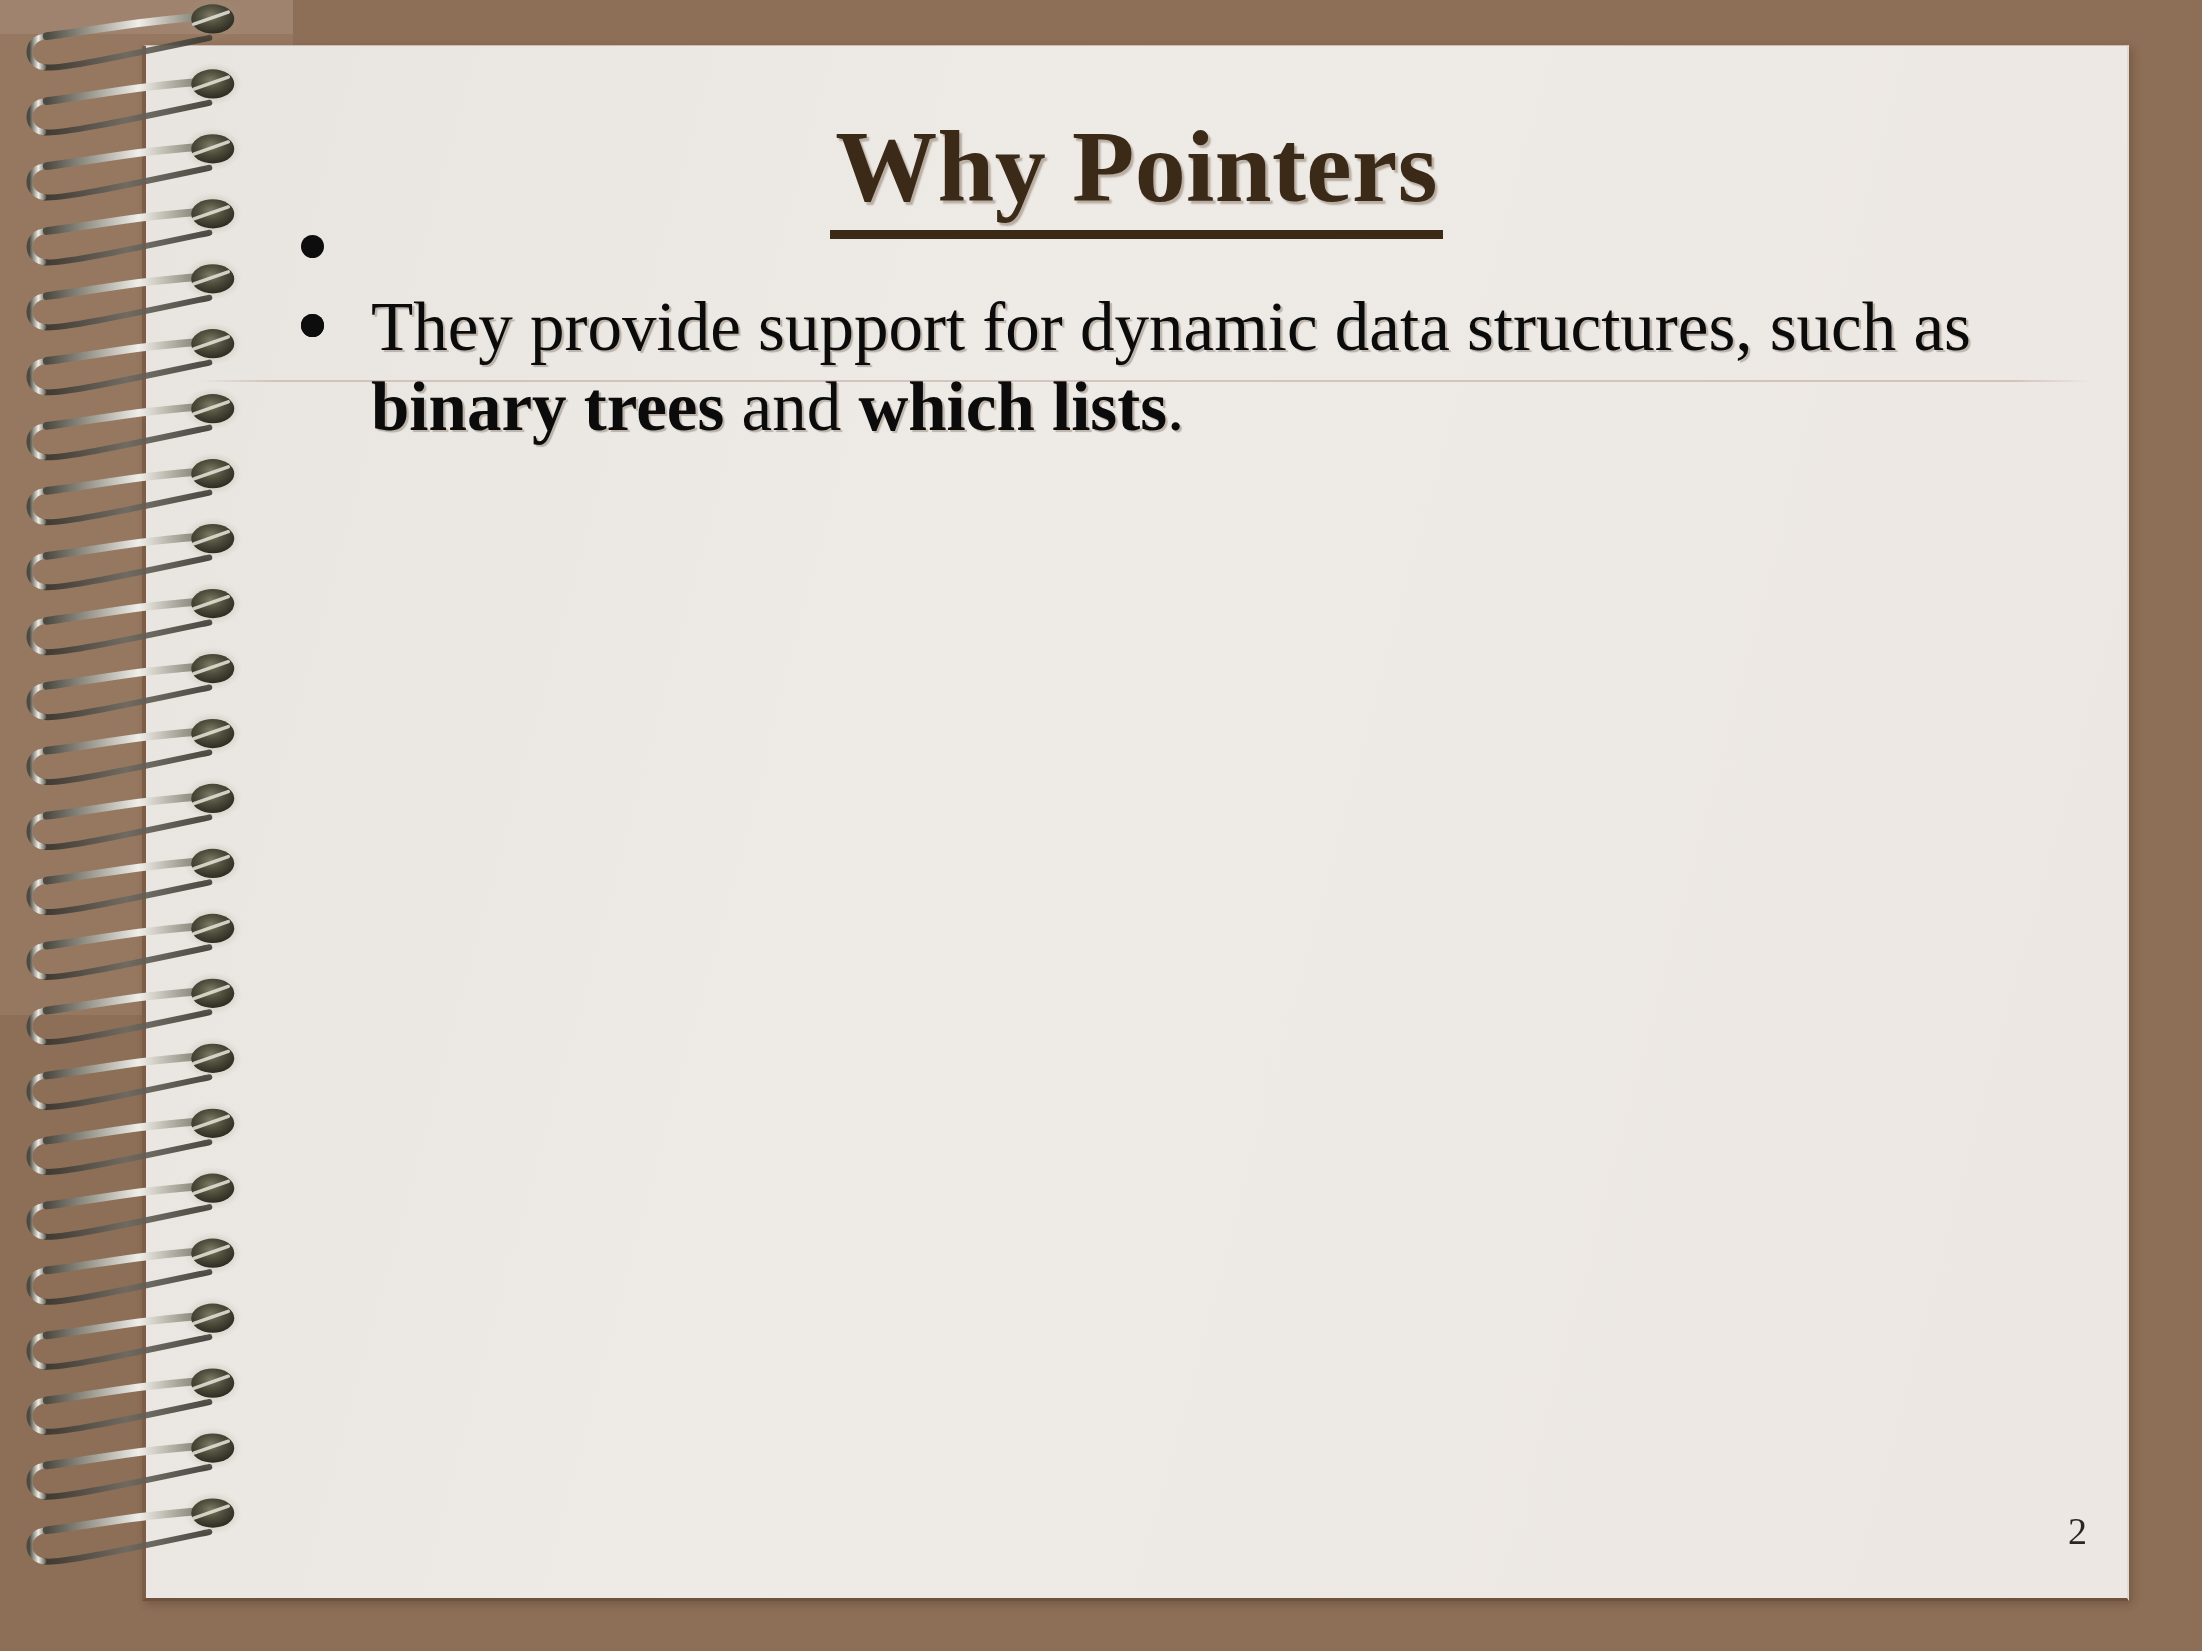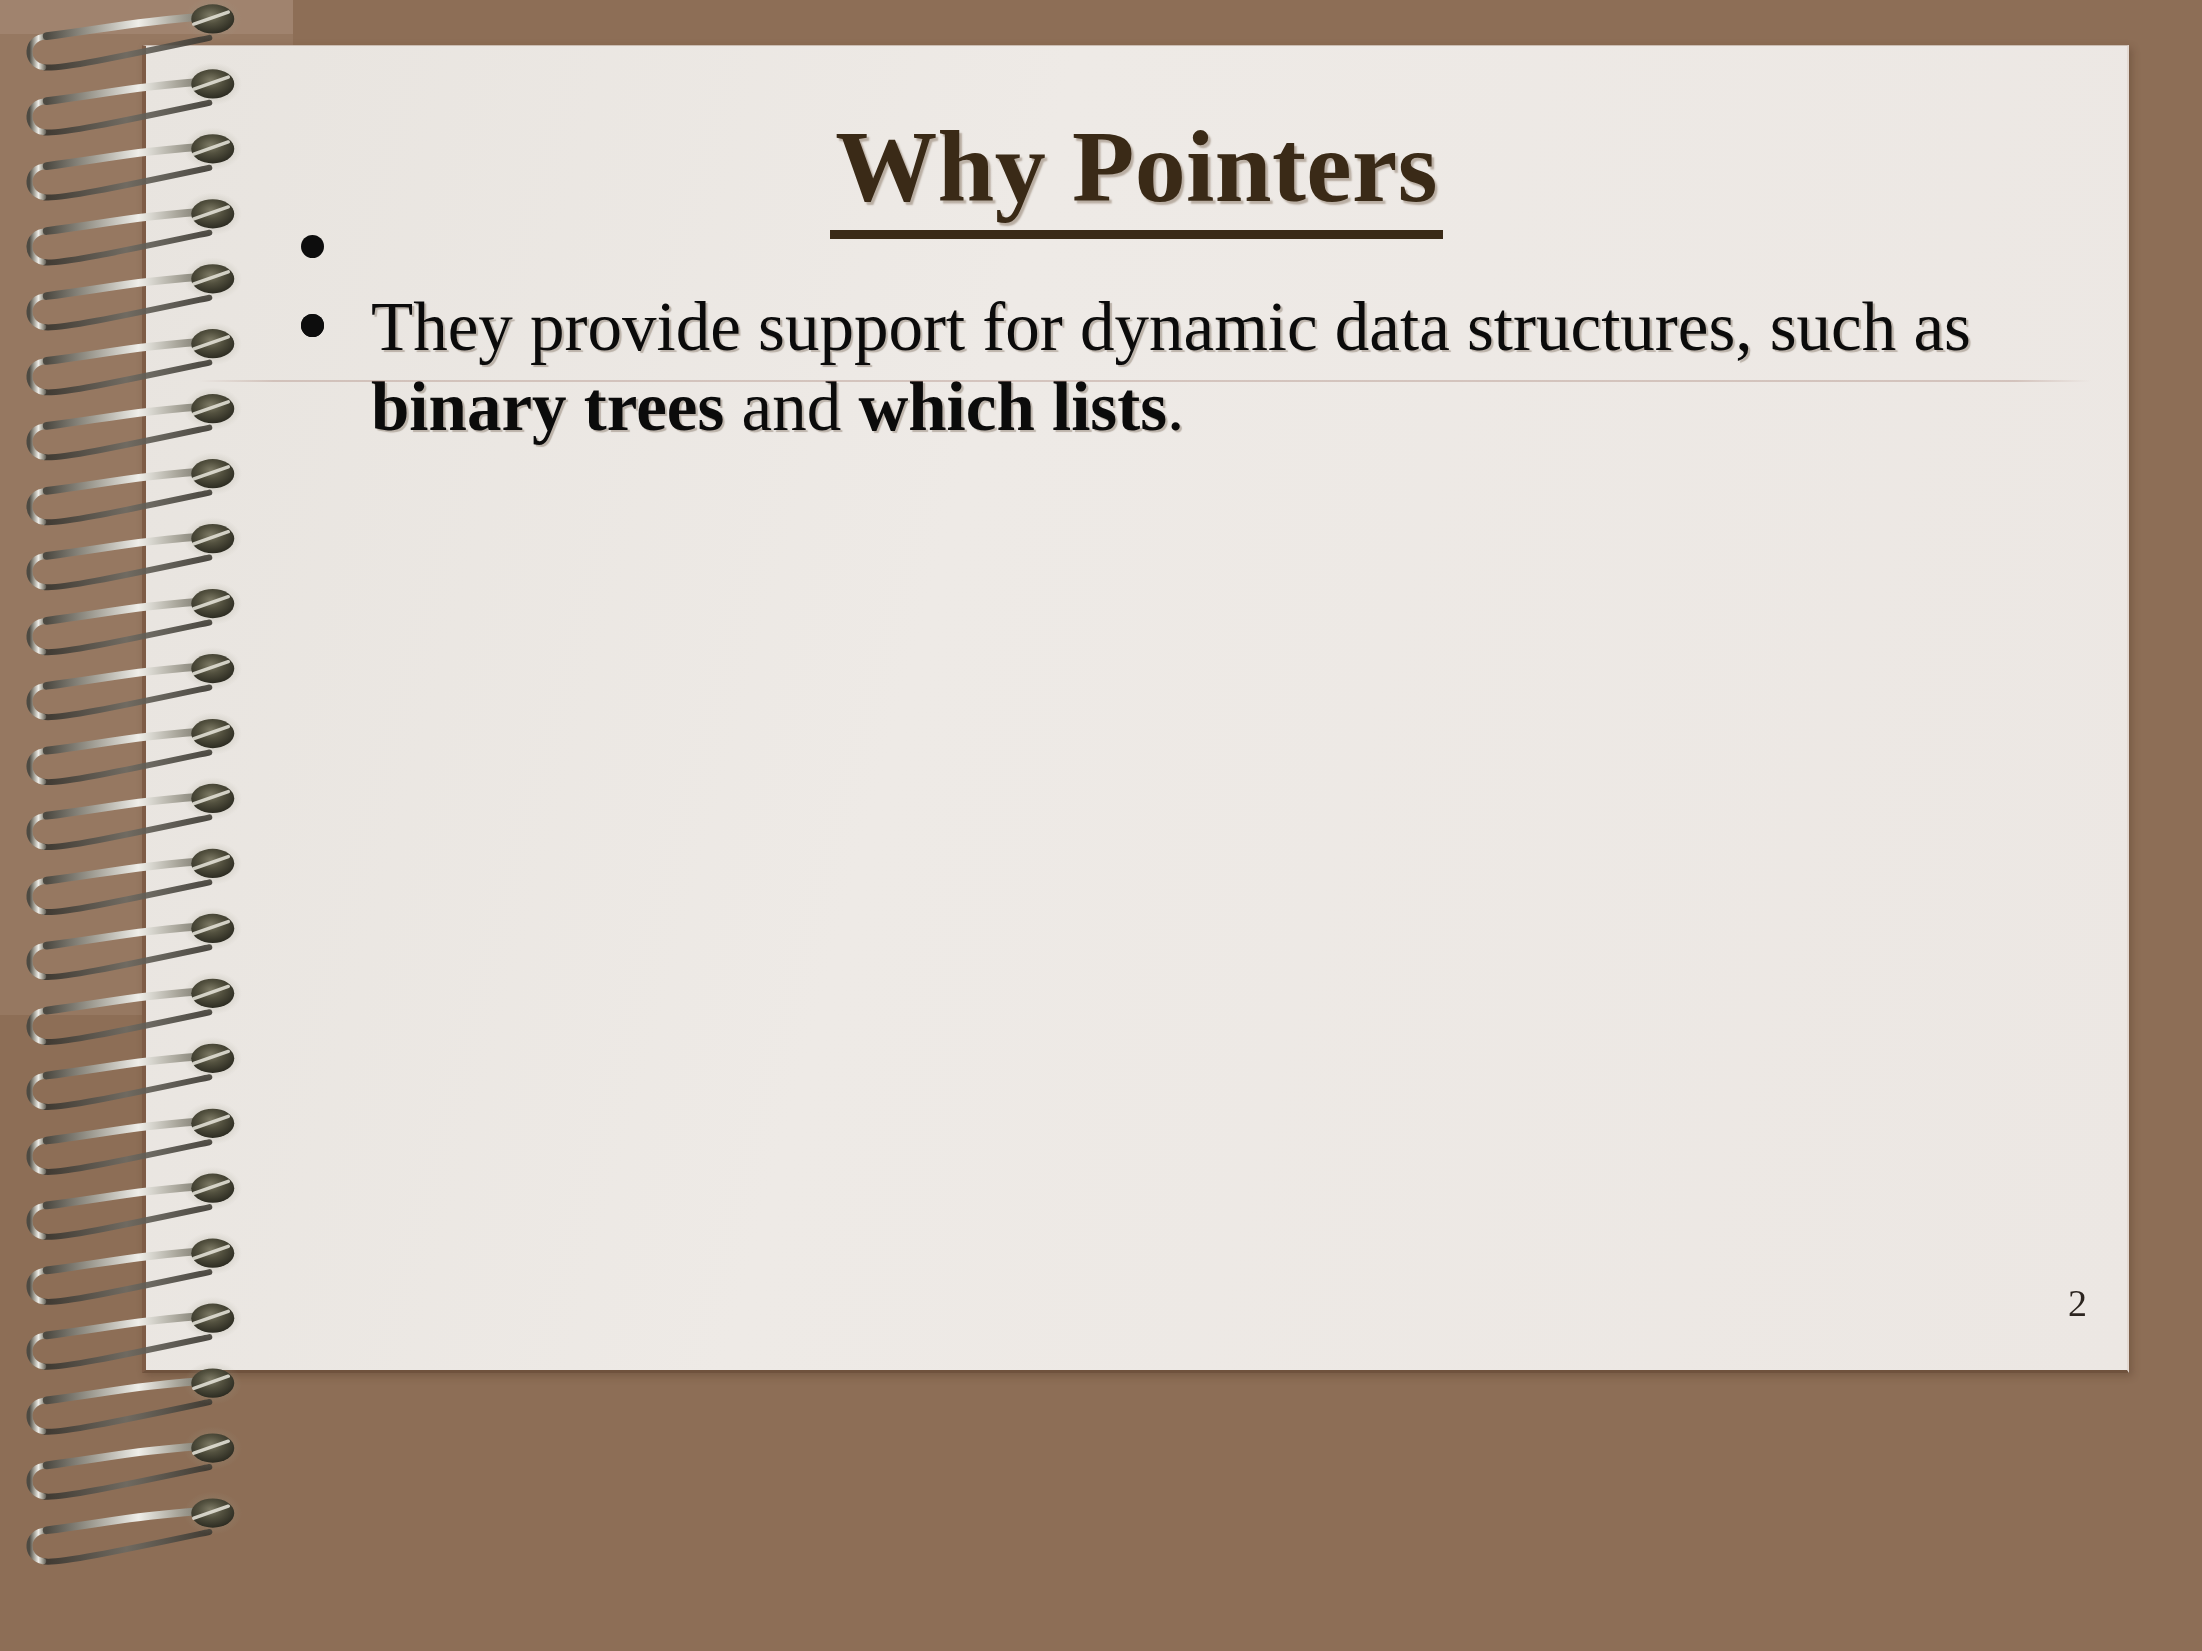--- a/index.html
+++ b/index.html
@@ -36,21 +36,21 @@
     background: rgba(255, 240, 225, 0.10);
     pointer-events: none;
   }
 
   
   .page {
     position: absolute;
     left: 142px;
     top: 45px;
     width: 1987px;
-    height: 1328px;
+    height: 1556px;
     background: #ece8e4;
     border-left: 4.3px solid #7e5c46;
     border-top: 1.7px solid #cbbdb2;
     border-right: 2.6px solid #e3d9d2;
     border-bottom: 3.4px solid #6f523d;
     box-sizing: border-box;
     box-shadow: 2.6px 2.6px 7.7px rgba(60, 40, 25, 0.28);
     padding-left: 8px;
   }
 

